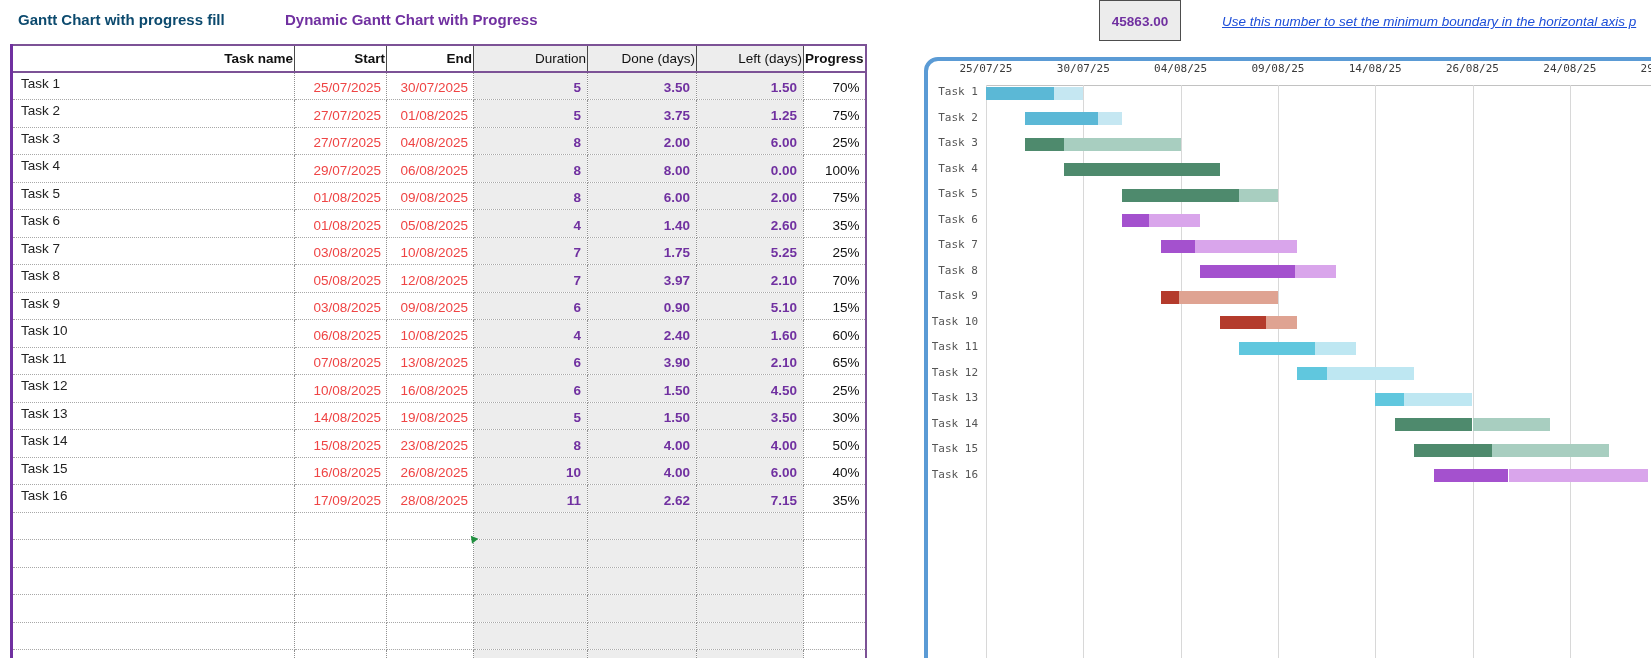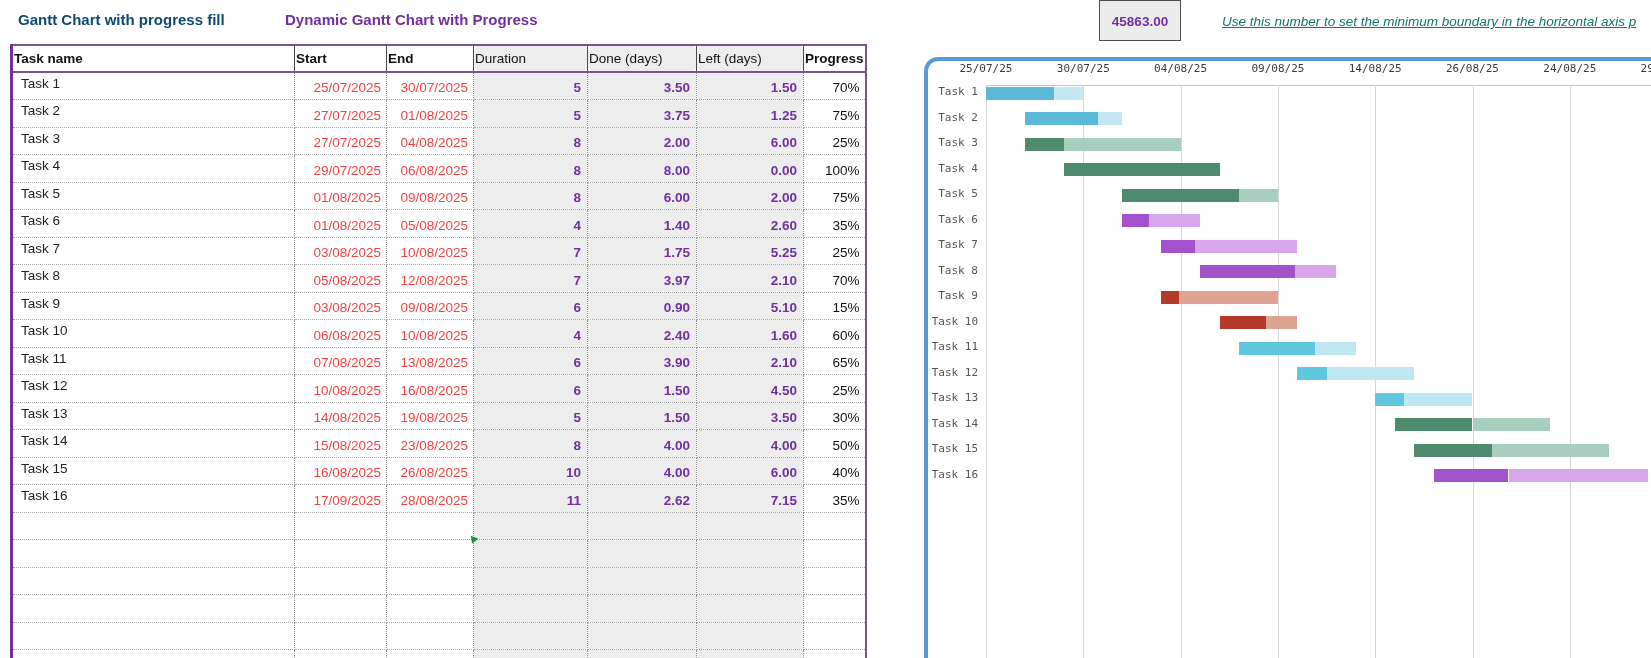--- a/index.html
+++ b/index.html
@@ -9,45 +9,45 @@
 
   
   .title-main{position:absolute;left:18px;top:11px;font-size:15px;font-weight:bold;color:#0c4a6e;}
   .title-sub{position:absolute;left:285px;top:11px;font-size:15px;font-weight:bold;color:#7030A0;}
 
   
   #table-wrap{position:absolute;left:10px;top:44px;}
   table{border-collapse:collapse;table-layout:fixed;
         border:2px solid #7C5296;border-left:3px solid #7030A0;}
   th,td{overflow:hidden;white-space:nowrap;box-sizing:border-box;}
-  thead th{height:27px;text-align:left;vertical-align:middle;font-size:13.5px;
+  thead th{height:27px;text-align:right;vertical-align:middle;font-size:13.5px;
         background:#fff;color:#111;border-right:1px solid #4a4a4a;
         border-bottom:2px solid #7C5296;}
   thead th.h-bold{font-weight:bold;}
-  thead th.h-gray{background:#EDEDED;font-weight:normal;border-radius:8px;}
+  thead th.h-gray{background:#EDEDED;font-weight:normal;}
   tbody tr{height:27.5px;}
   tbody td{border-right:1px dotted #8f8f8f;border-bottom:1px dotted #a8a8a8;font-size:13.5px;}
   .c-name{text-align:left;vertical-align:top;padding:3px 0 0 8px;color:#222;background:#fff;}
   .c-date{text-align:right;vertical-align:bottom;padding:0 5px 4px 0;color:#ef4444;background:#fff;}
   .c-num{text-align:right;vertical-align:bottom;padding:0 6px 4px 0;font-weight:bold;color:#7030A0;background:#EDEDED;}
   .c-prog{text-align:right;vertical-align:bottom;padding:0 5px 4px 0;color:#111;background:#fff;}
 
   
   #green-marker{position:absolute;left:469px;top:535px;width:0;height:0;
     border-left:4px solid transparent;border-right:4px solid transparent;
     border-bottom:7px solid #1E8E3E;transform:rotate(-38deg);}
 
   
   .sd-label{position:absolute;left:926px;top:0;width:172px;height:43px;line-height:43px;
     background:#ECECEC;text-align:right;padding-right:6px;font-size:13.5px;color:#1a1a1a;box-sizing:border-box;}
   .sd-value{position:absolute;left:1099px;top:0;width:82px;height:41px;line-height:41px;
     background:#ECECEC;border:1px solid #4d4d4d;text-align:center;
     font-size:13.5px;font-weight:bold;color:#7030A0;box-sizing:border-box;}
   .sd-note{position:absolute;left:1222px;top:0;height:43px;line-height:43px;white-space:nowrap;
-    font-size:13.5px;font-style:italic;text-decoration:underline;color:#0f766e;}
+    font-size:13.5px;font-style:italic;text-decoration:underline;color:#1d4ed8;}
 
   
   #gantt-panel{position:absolute;left:924px;top:57px;width:760px;height:640px;
     border:4px solid #5B9BD5;border-radius:14px;background:transparent;box-sizing:border-box;}
   #chart-layer{position:absolute;left:0;top:0;width:1651px;height:562px;pointer-events:none;}
   .gridline{position:absolute;width:1px;background:#D8D8D8;}
   .plot-topline{position:absolute;height:1px;background:#C2C2C2;}
   .tick-label{position:absolute;width:84px;text-align:center;font-family:"DejaVu Sans Mono",monospace;
     font-size:11px;color:#3a3a3a;}
   .task-label{position:absolute;width:78px;text-align:right;font-family:"DejaVu Sans Mono",monospace;

